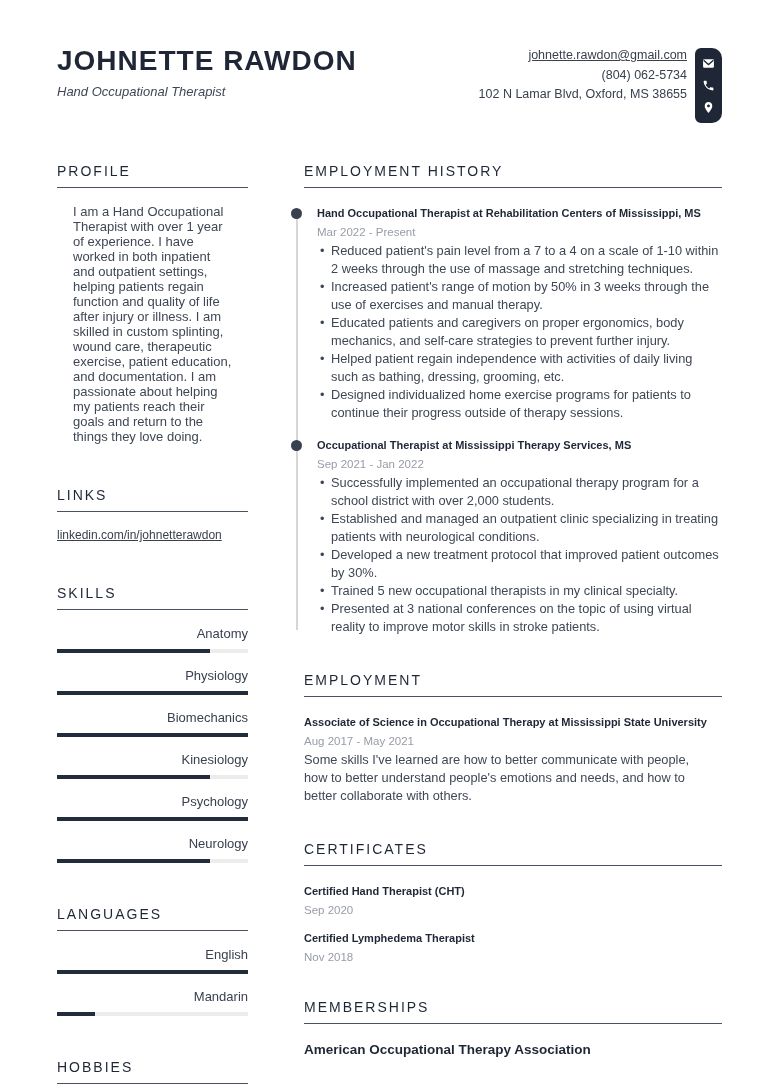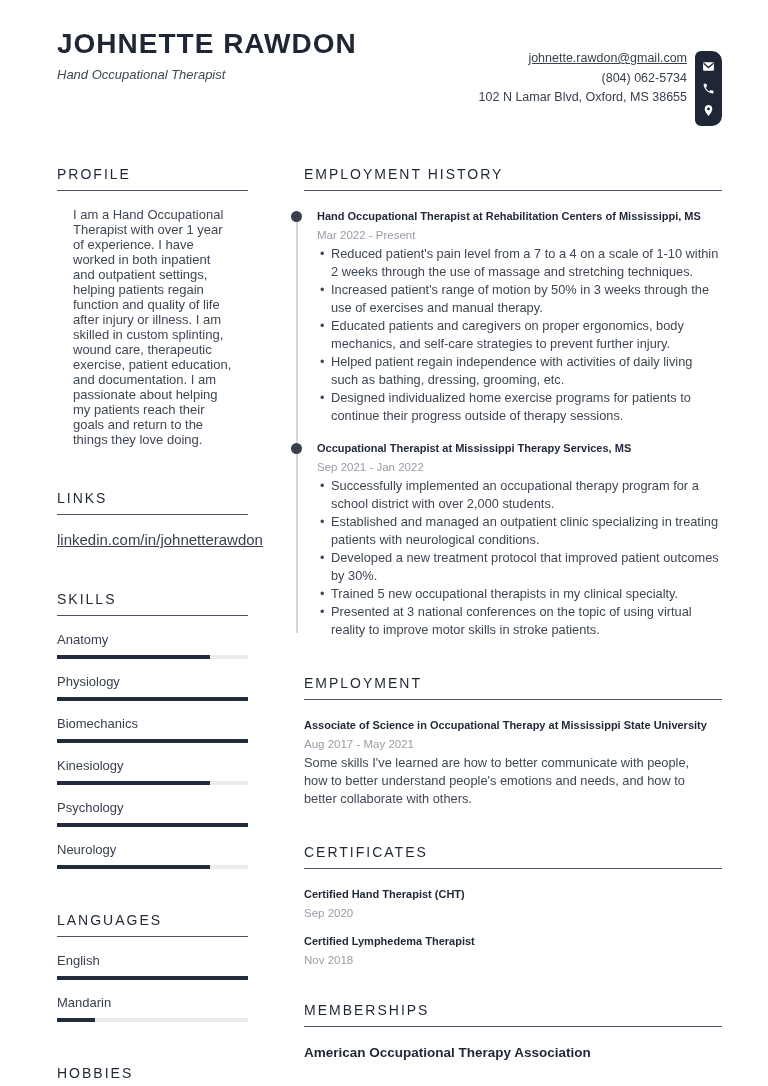--- a/index.html
+++ b/index.html
@@ -2,30 +2,30 @@
 <html><head>
 <meta charset="utf-8">
 <style>
   * { box-sizing: border-box; }
   html, body { margin: 0; padding: 0; }
   body {
     width: 768px; height: 1086px; background: #ffffff;
     font-family: "Liberation Sans", "DejaVu Sans", sans-serif;
     color: #3f4754; overflow: hidden;
   }
-  .page { width: 768px; height: 1086px; padding: 29px 46px 0 57px; }
+  .page { width: 768px; height: 1086px; padding: 46px 46px 0 57px; }
 
   
   .header { display: flex; justify-content: space-between; align-items: flex-start; }
   .name {
     margin: 0; font-size: 28px; font-weight: bold; color: #1f2736;
     letter-spacing: 1px; line-height: 1.1;
   }
   .subtitle { margin-top: 7px; font-size: 13px; color: #3f4754; font-style: italic; }
-  .head-right { display: flex; align-items: flex-start; gap: 8px; margin-top: 20px; }
+  .head-right { display: flex; align-items: flex-start; gap: 8px; }
   .contact-lines { text-align: right; font-size: 12.5px; line-height: 19.5px; color: #39414f; }
   .contact-lines a { color: #39414f; text-decoration: underline; cursor: pointer; }
   .icon-panel {
     background: #1f2736; border-radius: 6px 10px 10px 6px;
     padding: 9px 7px; display: flex; flex-direction: column; gap: 9px; margin-top: 2px;
   }
   .icon-panel svg { display: block; width: 13px; height: 13px; }
 
   
   .columns { display: flex; margin-top: 40px; }
@@ -33,23 +33,23 @@
   .main { flex: 1; margin-left: 56px; min-width: 0; }
 
   h2.section-h {
     margin: 0 0 16px 0; font-size: 14px; font-weight: normal; color: #1f2736;
     letter-spacing: 2px; padding-bottom: 8px; border-bottom: 1px solid #4a5160;
   }
 
   
   .sidebar section { margin-bottom: 43px; }
   .profile-text { margin: 16px; font-size: 13px; line-height: 15px; }
-  .link-item { display: block; font-size: 15px; color: #39414f; text-decoration: underline; margin-top: 4px; cursor: pointer; }
+  .link-item { display: block; font-size: 12px; color: #39414f; text-decoration: underline; margin-top: 4px; cursor: pointer; }
   .meter-item { margin-bottom: 15px; }
-  .meter-label { font-size: 13px; color: #39414f; }
+  .meter-label { font-size: 13px; color: #39414f; text-align: right; }
   .meter-track { margin-top: 8px; height: 4px; background: #ececec; }
   .meter-fill { height: 100%; background: #232c3c; }
 
   
   .main section { margin-bottom: 36px; }
   .item-title { margin: 0; font-size: 11px; font-weight: bold; color: #1f2736; line-height: 19px; }
   .date-line { font-size: 11.5px; color: #979ca5; margin: 3px 0 4px 0; }
 
   .jobs { position: relative; }
   .timeline-line { position: absolute; left: -8px; top: 12px; bottom: 6px; width: 2px; background: #d6d6d6; }

